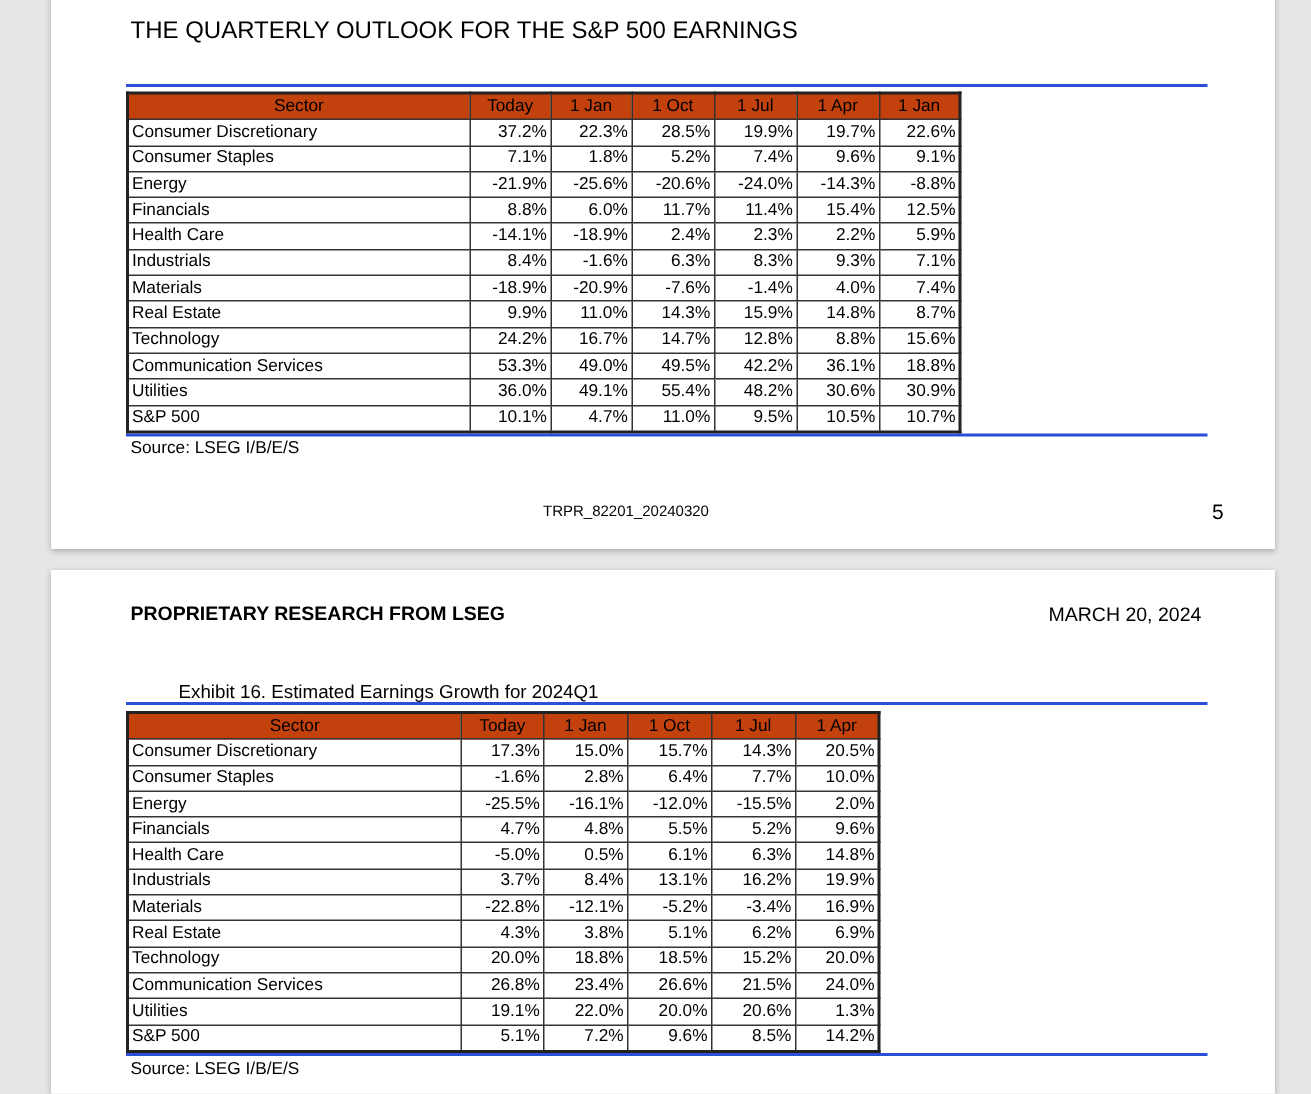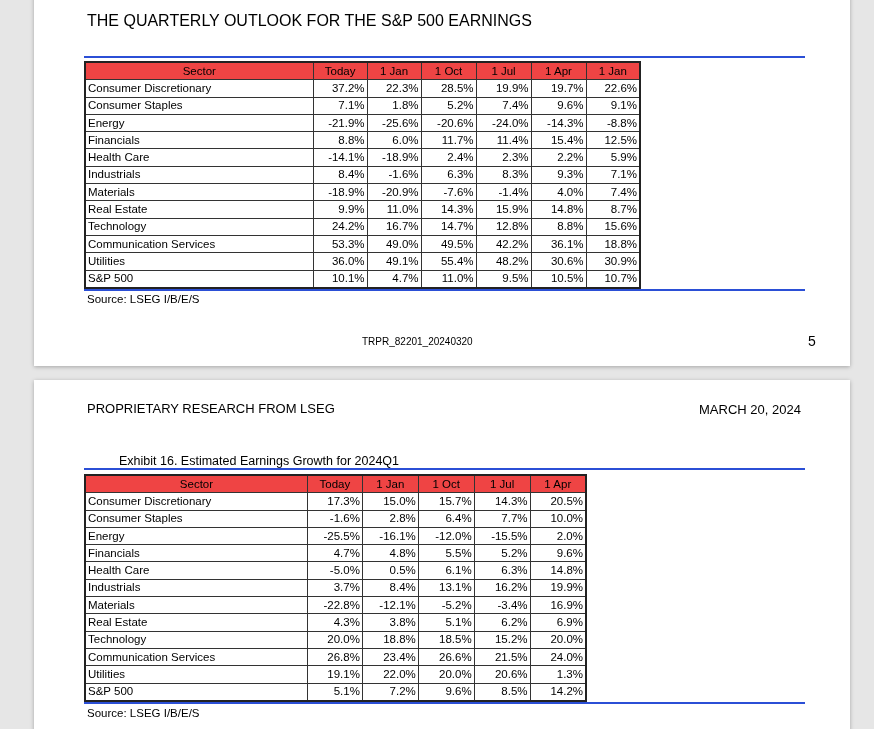--- a/index.html
+++ b/index.html
@@ -7,21 +7,21 @@
          font-family:"Liberation Sans", sans-serif; color:#000; }
   .page { position:absolute; left:34px; width:816px; background:#fff;
           box-shadow: 0 1px 4px rgba(0,0,0,0.28); }
   #page1 { top:-10px; height:376px; }
   #page2 { top:380px; height:360px; }
   .title { position:absolute; left:53px; font-size:16px; letter-spacing:0px; }
   .exhibit { position:absolute; left:53px; font-size:12.5px; }
   .rule { position:absolute; left:50px; height:2px; background:#2b4fd6; }
   table.data { position:absolute; left:50px; border-collapse:collapse; font-size:11.5px; border:2px solid #222; }
   table.data th, table.data td { border:1px solid #333; padding:0 2px; height:16.3px; line-height:15px; white-space:nowrap; }
-  table.data th { background:#ef4444; font-weight:normal; text-align:center; }
+  table.data th { background:#c2410c; font-weight:normal; text-align:center; }
   table.data td.sector { text-align:left; padding-left:2px; }
   table.data td.num { text-align:right; }
   table.data tr.total td { font-weight:normal; }
   .source { position:absolute; left:53px; font-size:11.5px; }
   .footer-id { position:absolute; font-size:10px; }
   .page-num { position:absolute; font-size:14px; }
   .header-left { position:absolute; left:53px; font-size:13px; line-height:18px; }
   .header-right { position:absolute; font-size:13px; }
 </style>
 </head>
@@ -162,21 +162,21 @@
         </tr>
       </tbody>
   </table>
   <div class="rule" style="top:299px; width:721px;"></div>
   <div class="source" style="top:303px;">Source: LSEG I/B/E/S</div>
   <div class="footer-id" style="top:346px; left:328px;">TRPR_82201_20240320</div>
   <div class="page-num" style="top:343px; left:774px;">5</div>
 </div>
 
 <div class="page" id="page2">
-  <div class="header-left" style="top:20px;">
+  <div class="header-left" style="top:20px;font-weight:bold;">
     <div>PROPRIETARY RESEARCH FROM LSEG</div>
   </div>
   <div class="header-right" style="top:22px; left:665px;">MARCH 20, 2024</div>
   <div class="exhibit" style="top:74px;margin-left:32px;">Exhibit 16. Estimated Earnings Growth for  2024Q1</div>
   <div class="rule" style="top:88px; width:721px;"></div>
   <table class="data" id="t16" style="top:94px; width:503px;">
     <colgroup>
         <col style="width:223px">
         <col style="width:55px">
         <col style="width:56px">

